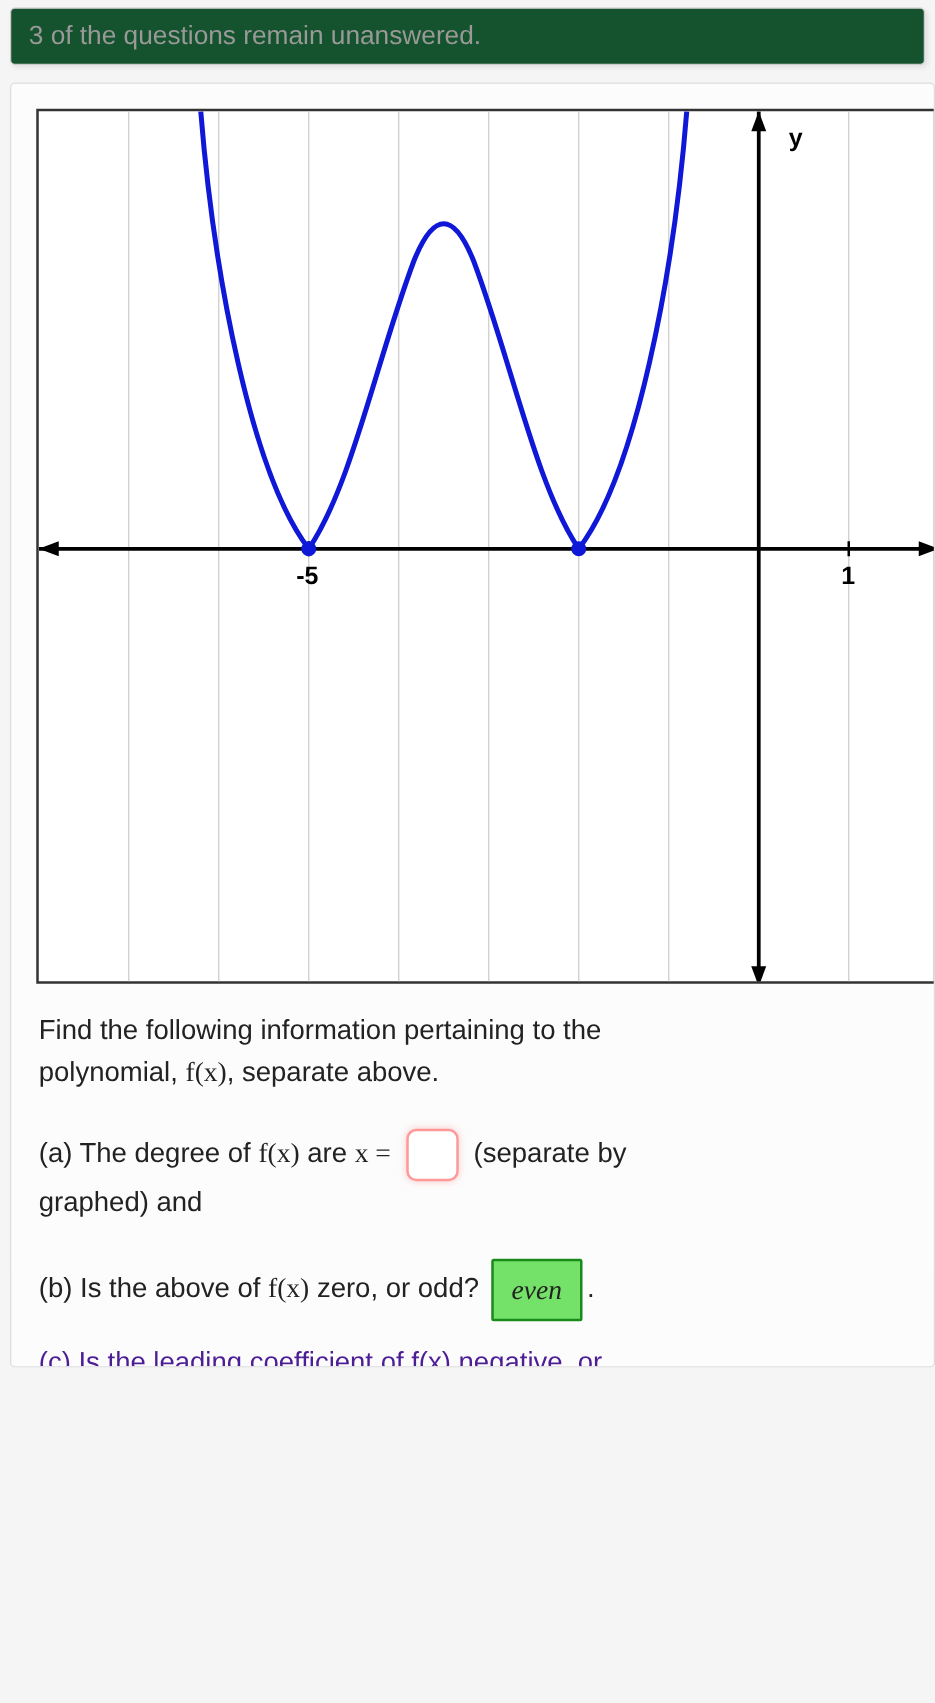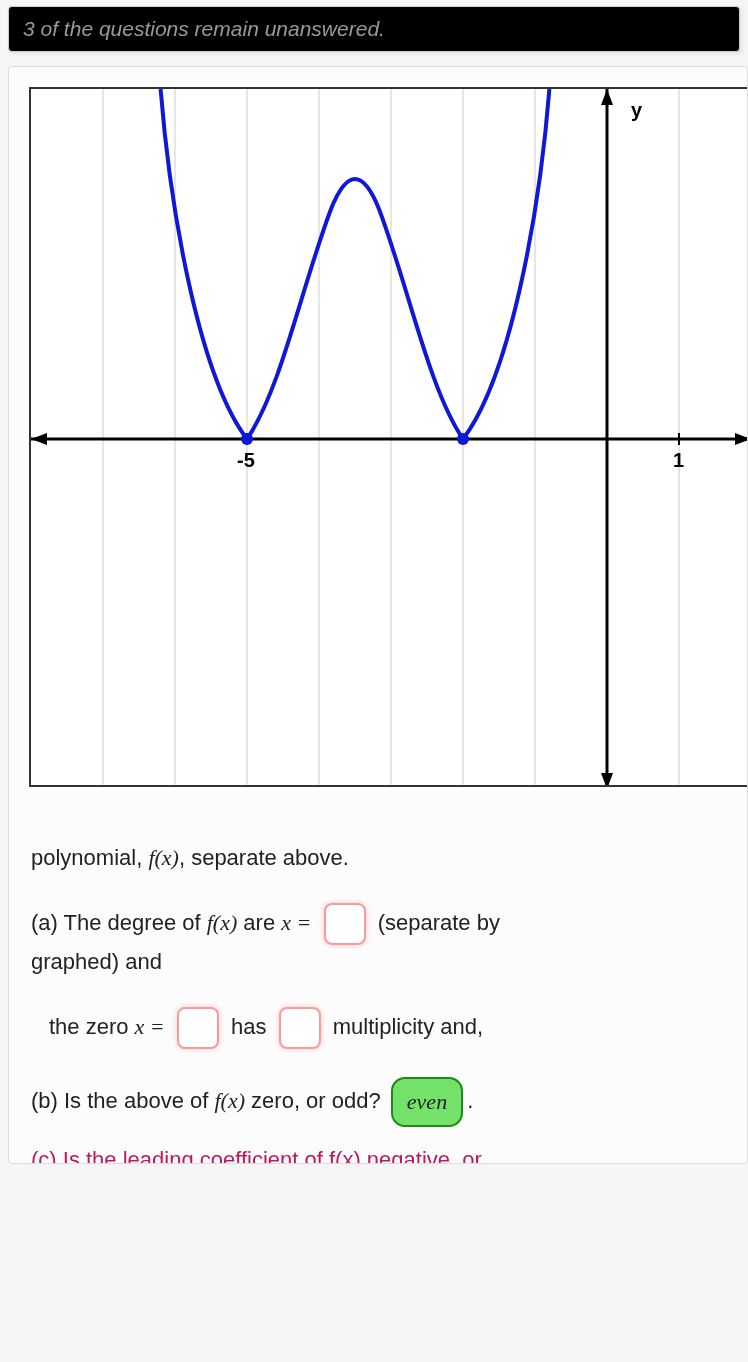--- a/index.html
+++ b/index.html
@@ -4,29 +4,28 @@
 <style>
   * { box-sizing: border-box; }
   body {
     margin: 0;
     padding: 0;
     font-family: Arial, Helvetica, sans-serif;
     background: #f5f5f5;
     width: 748px;
   }
   .status-bar {
-    background: #000000;
+    background: #14532d;
     border: 1px solid #ccc;
     border-radius: 4px;
     padding: 10px 14px;
     margin: 6px 8px 14px 8px;
     color: #999;
     font-size: 21px;
     box-shadow: 2px 2px 4px rgba(0,0,0,0.08);
-    font-style: italic;
   }
   .content-card {
     background: #fcfcfc;
     border: 1px solid #ddd;
     border-radius: 4px;
     margin: 0 0 0 8px;
     padding: 0;
     overflow: hidden;
   }
   .graph-wrap {
@@ -39,48 +38,48 @@
   }
   .graph-svg { display:block; }
   .qtext {
     padding: 6px 22px 0 22px;
     font-size: 22px;
     color: #222;
     line-height: 1.55;
   }
   .qrow { margin: 22px 0 10px 0; }
   .indent { padding-left: 40px; }
-  .mathf { font-family: "Times New Roman", Times, serif; font-style: italic; }
+  .mathf { font-family: "Times New Roman", Times, serif; }
   .input-box {
     display: inline-block;
     width: 42px;
     height: 42px;
     border: 2px solid #f99;
     border-radius: 8px;
     background: #fff;
     box-shadow: 0 0 6px rgba(255,120,120,0.35);
     vertical-align: middle;
     margin: 0 6px;
   }
   .answer-pill {
     display: inline-block;
     padding: 6px 14px;
     border: 2px solid #1a8a1a;
-    border-radius: 14px;
+    border-radius: 2px;
     background: #74e269;
     font-family: "Times New Roman", Times, serif;
     font-style: italic;
     font-size: 22px;
     vertical-align: middle;
     margin: 0 4px;
   }
   .cutoff {
     padding: 10px 22px 0 22px;
     font-size: 22px;
-    color: #be185d;
+    color: #4c1d95;
     white-space: nowrap;
     overflow: hidden;
     height: 26px;
   }
 </style>
 </head>
 <body>
 
 <div class="status-bar">
   <span>3 of the questions remain unanswered.</span>
@@ -123,38 +122,31 @@
                Q 324 60, 348 120
                C 378 200, 398 300, 432 350
                C 478 290, 508 130, 518.4 0" fill="none" stroke="#1018d8" stroke-width="4"></path>
 
       <circle cx="216" cy="350" r="6" fill="#1018d8"></circle>
       <circle cx="432" cy="350" r="6" fill="#1018d8"></circle>
     </svg>
   </div>
 
   <div class="qtext">
-    <br>
+    <span>Find the following information pertaining to the</span><br>
     <span>polynomial, </span><span class="mathf">f(x)</span><span>, separate above.</span>
   </div>
 
   <div class="qtext qrow">
     <span>(a) The degree of </span><span class="mathf">f(x)</span><span> are </span><span class="mathf">x =</span>
     <span class="input-box"></span>
     <span>(separate by</span><br>
     <span>graphed) and</span>
   </div>
 
-  <div class="qtext qrow indent">
-    <span>the zero </span><span class="mathf">x =</span>
-    <span class="input-box"></span>
-    <span>has</span>
-    <span class="input-box"></span>
-    <span>multiplicity and,</span>
-  </div>
 
 
   <div class="qtext qrow">
     <span>(b) Is the above of </span><span class="mathf">f(x)</span><span> zero, or odd?</span>
     <span class="answer-pill">even</span><span>.</span>
   </div>
 
   <div class="cutoff">(c) Is the leading coefficient of  f(x)  negative, or</div>
 
 </div>

